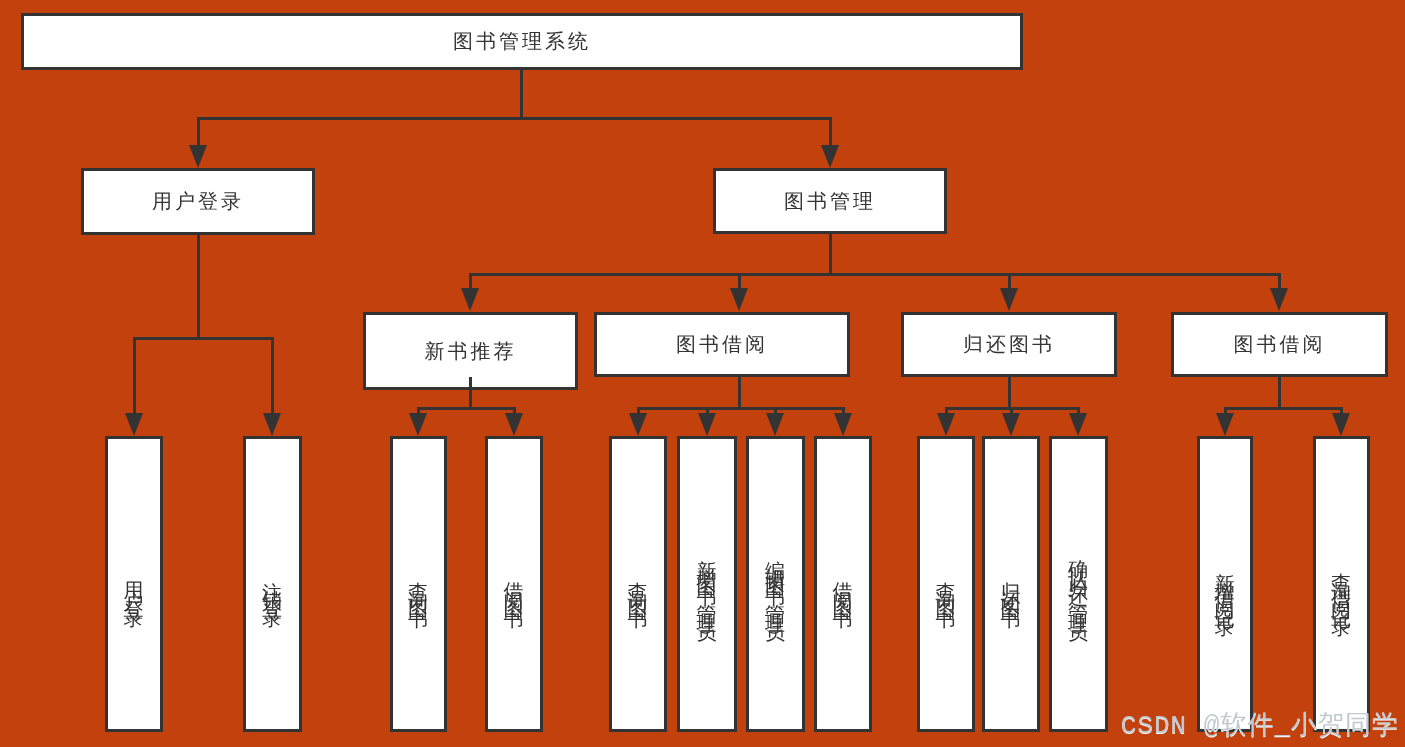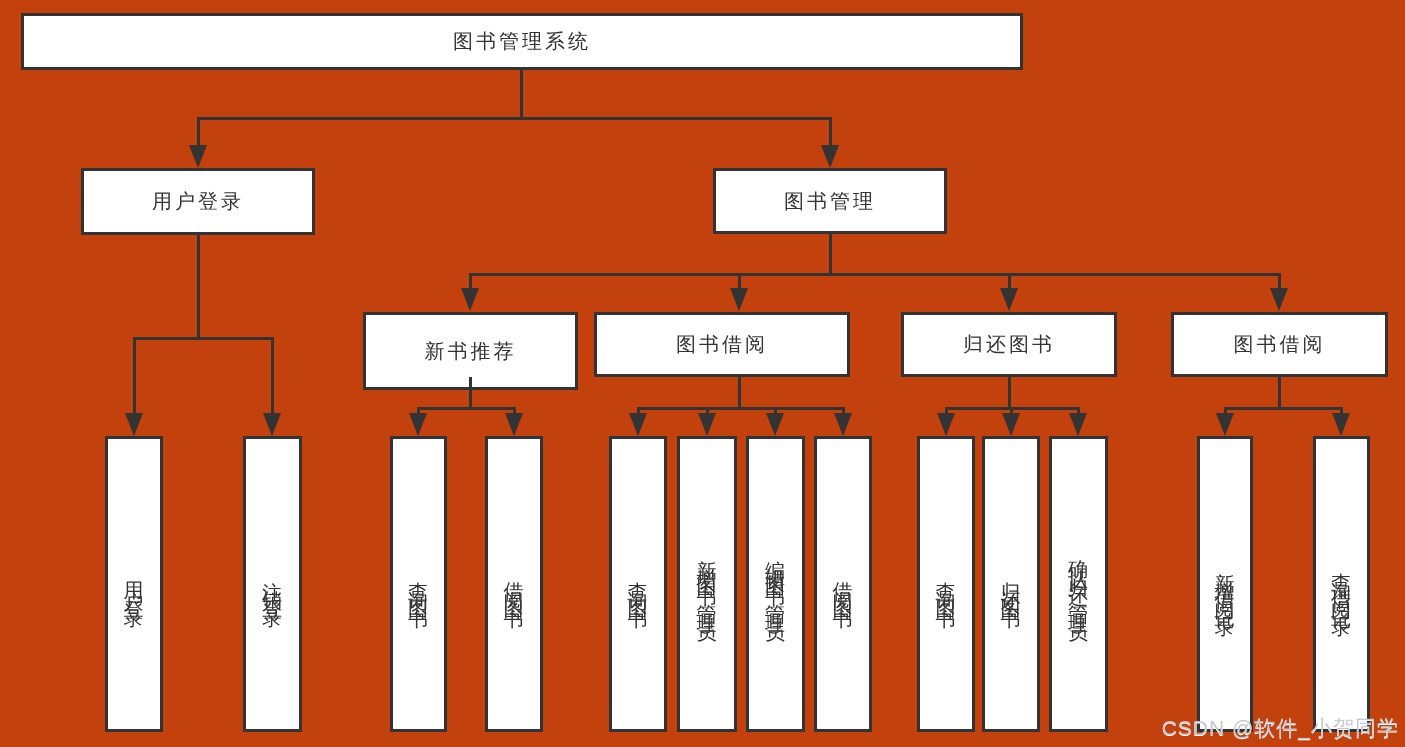--- a/index.html
+++ b/index.html
@@ -17,22 +17,22 @@
   .leaf .vlbl{
     writing-mode:vertical-rl;text-orientation:mixed;
     font-size:20px;letter-spacing:9px;color:#333333;line-height:1;
   }
   .hl{position:absolute;height:3px;background:#333333;}
   .vl{position:absolute;width:3px;background:#333333;}
   .head{position:absolute;width:0;height:0;
     border-left:9px solid transparent;border-right:9px solid transparent;
     border-top:23px solid #333333;}
   #watermark{
-    position:absolute;right:6px;bottom:5px;font-size:21px;letter-spacing:1px;
-    color:#c2c8cf;text-shadow:0 1px 0 #ffffff;white-space:nowrap;
+    position:absolute;right:6px;bottom:5px;font-size:26px;letter-spacing:1px;
+    color:#c2c8cf;text-shadow:0 1px 0 #ffffff;white-space:nowrap;font-family:Liberation Mono, monospace;
   }
   
   #b-root{left:21px;top:13px;width:1002px;height:57px;}
   #b-l2-0{left:81px;top:168px;width:234px;height:67px;}
   #b-l2-1{left:713px;top:168px;width:234px;height:66px;}
   #b-l3-0{left:363px;top:312px;width:215px;height:78px;}
   #b-l3-1{left:594px;top:312px;width:256px;height:65px;}
   #b-l3-2{left:901px;top:312px;width:216px;height:65px;}
   #b-l3-3{left:1171px;top:312px;width:217px;height:65px;}
   .leaf{top:436px;height:296px;}

